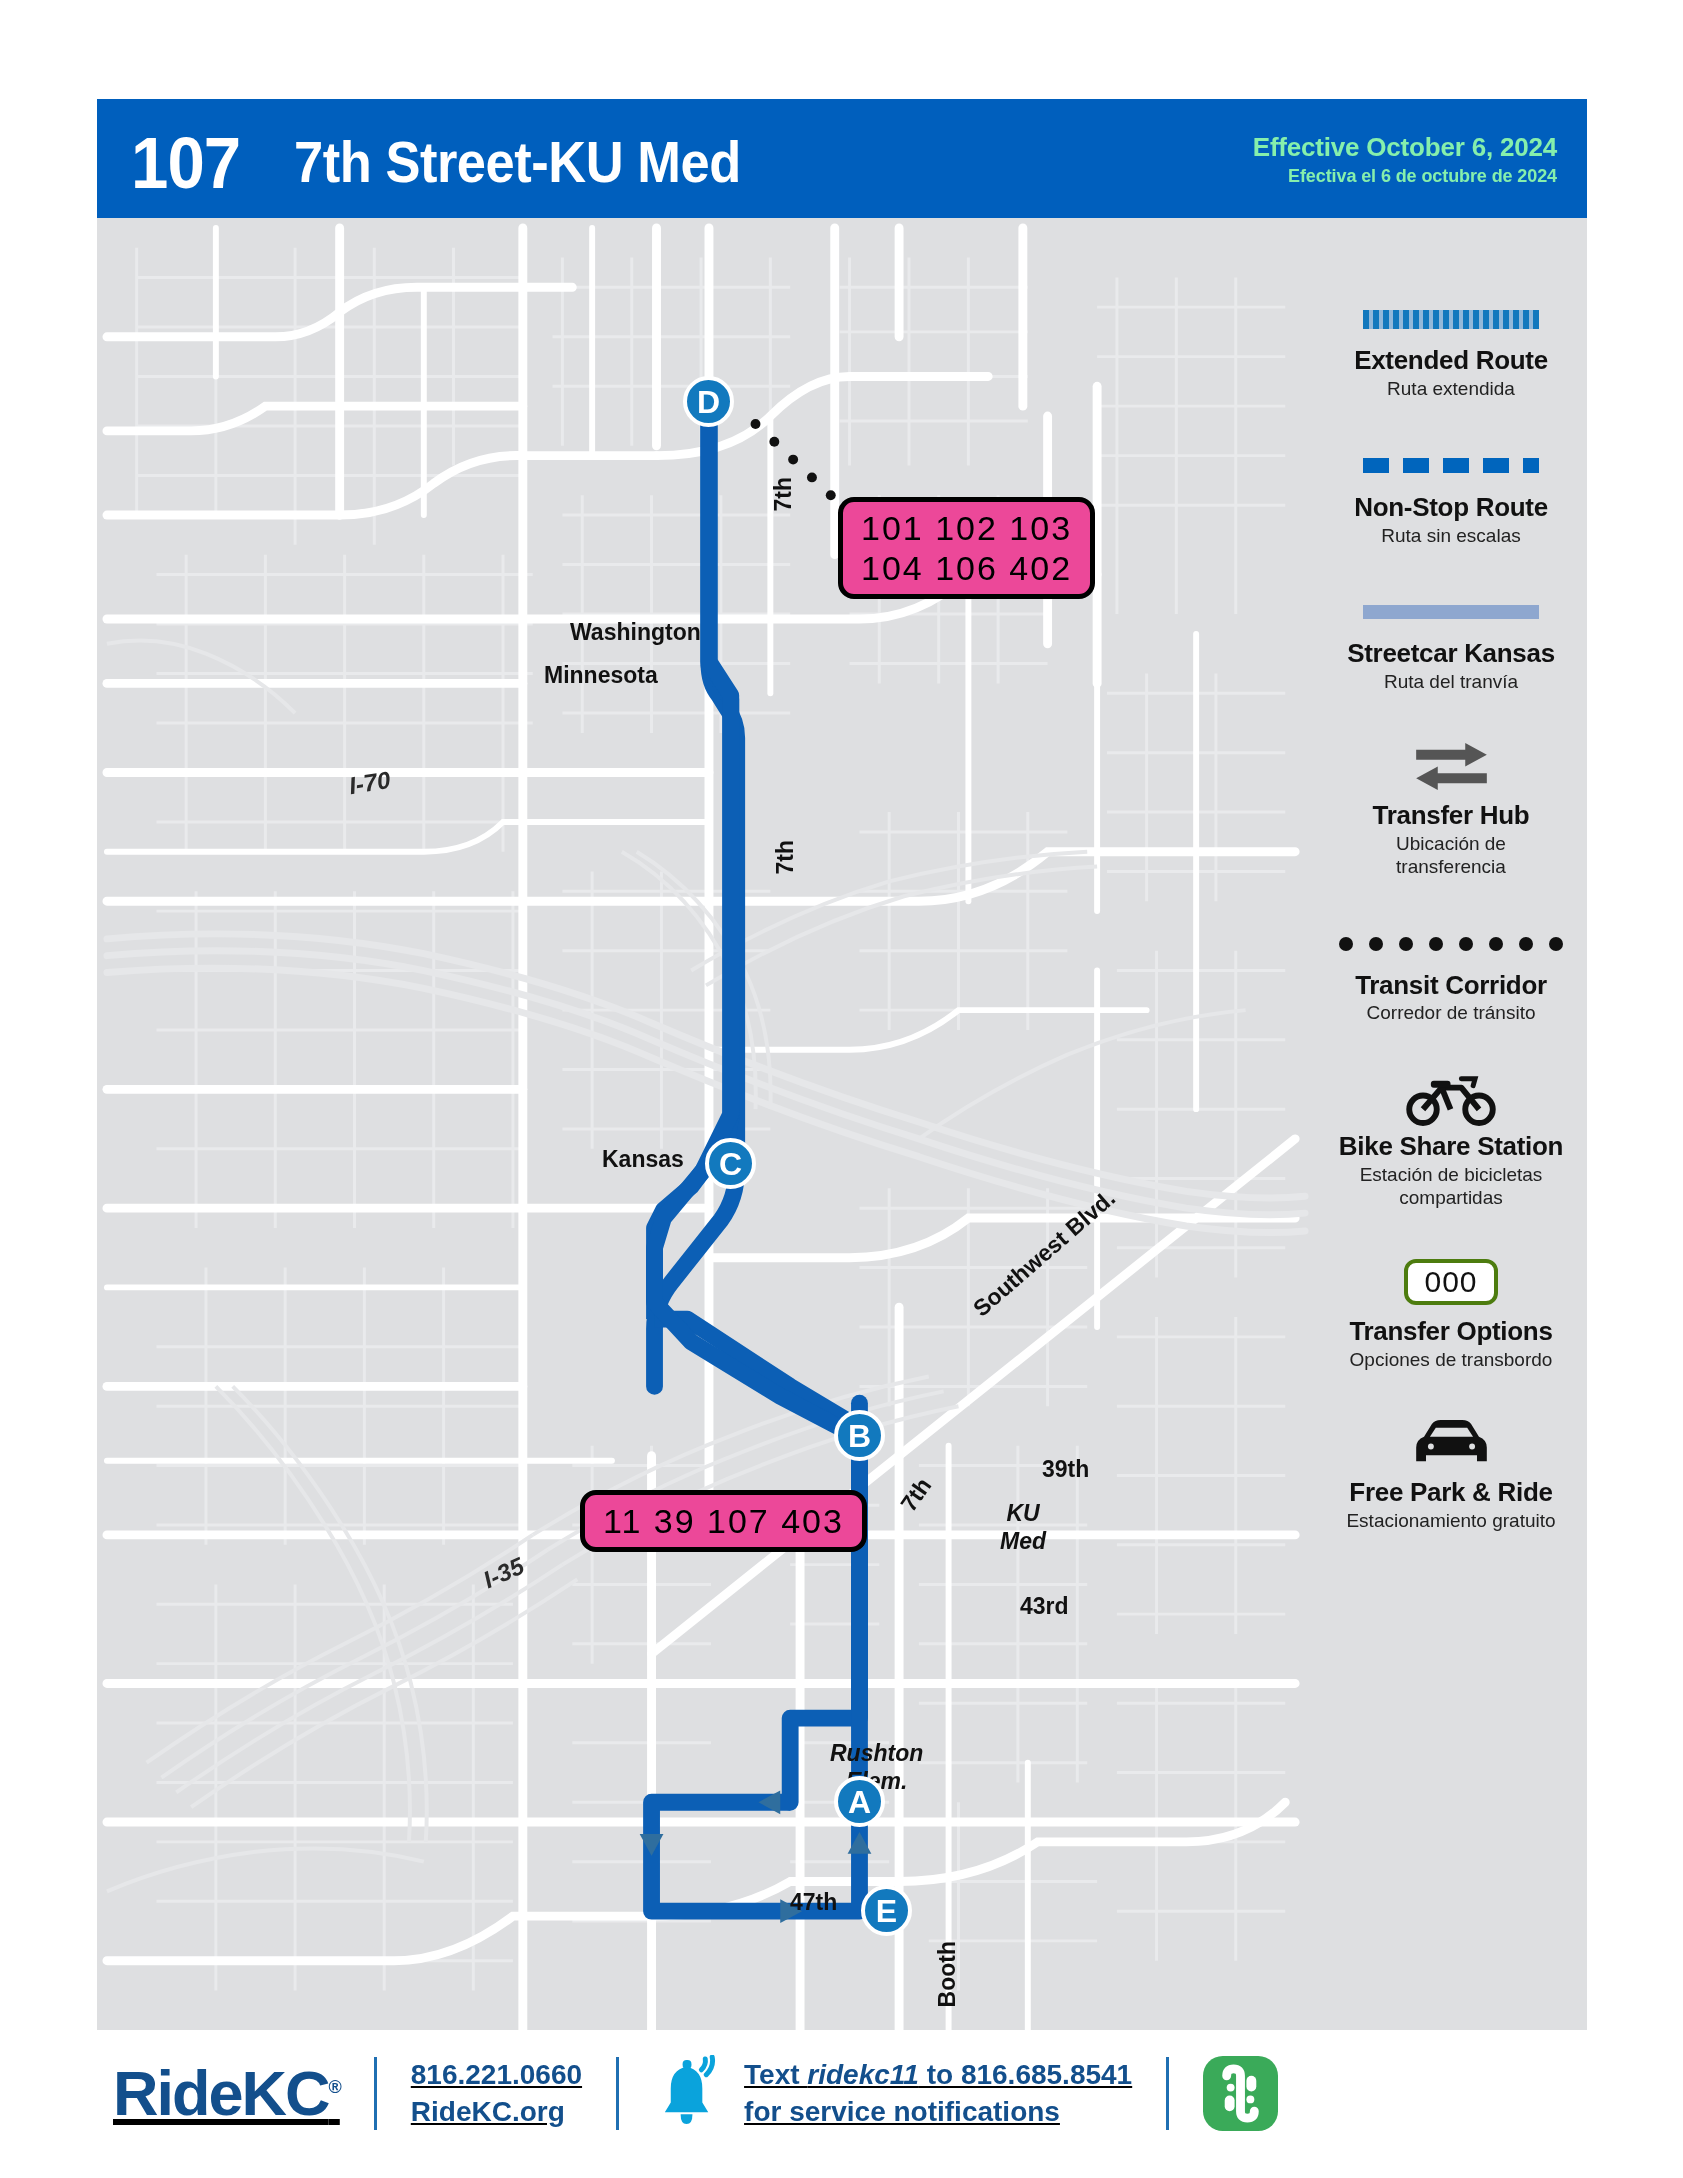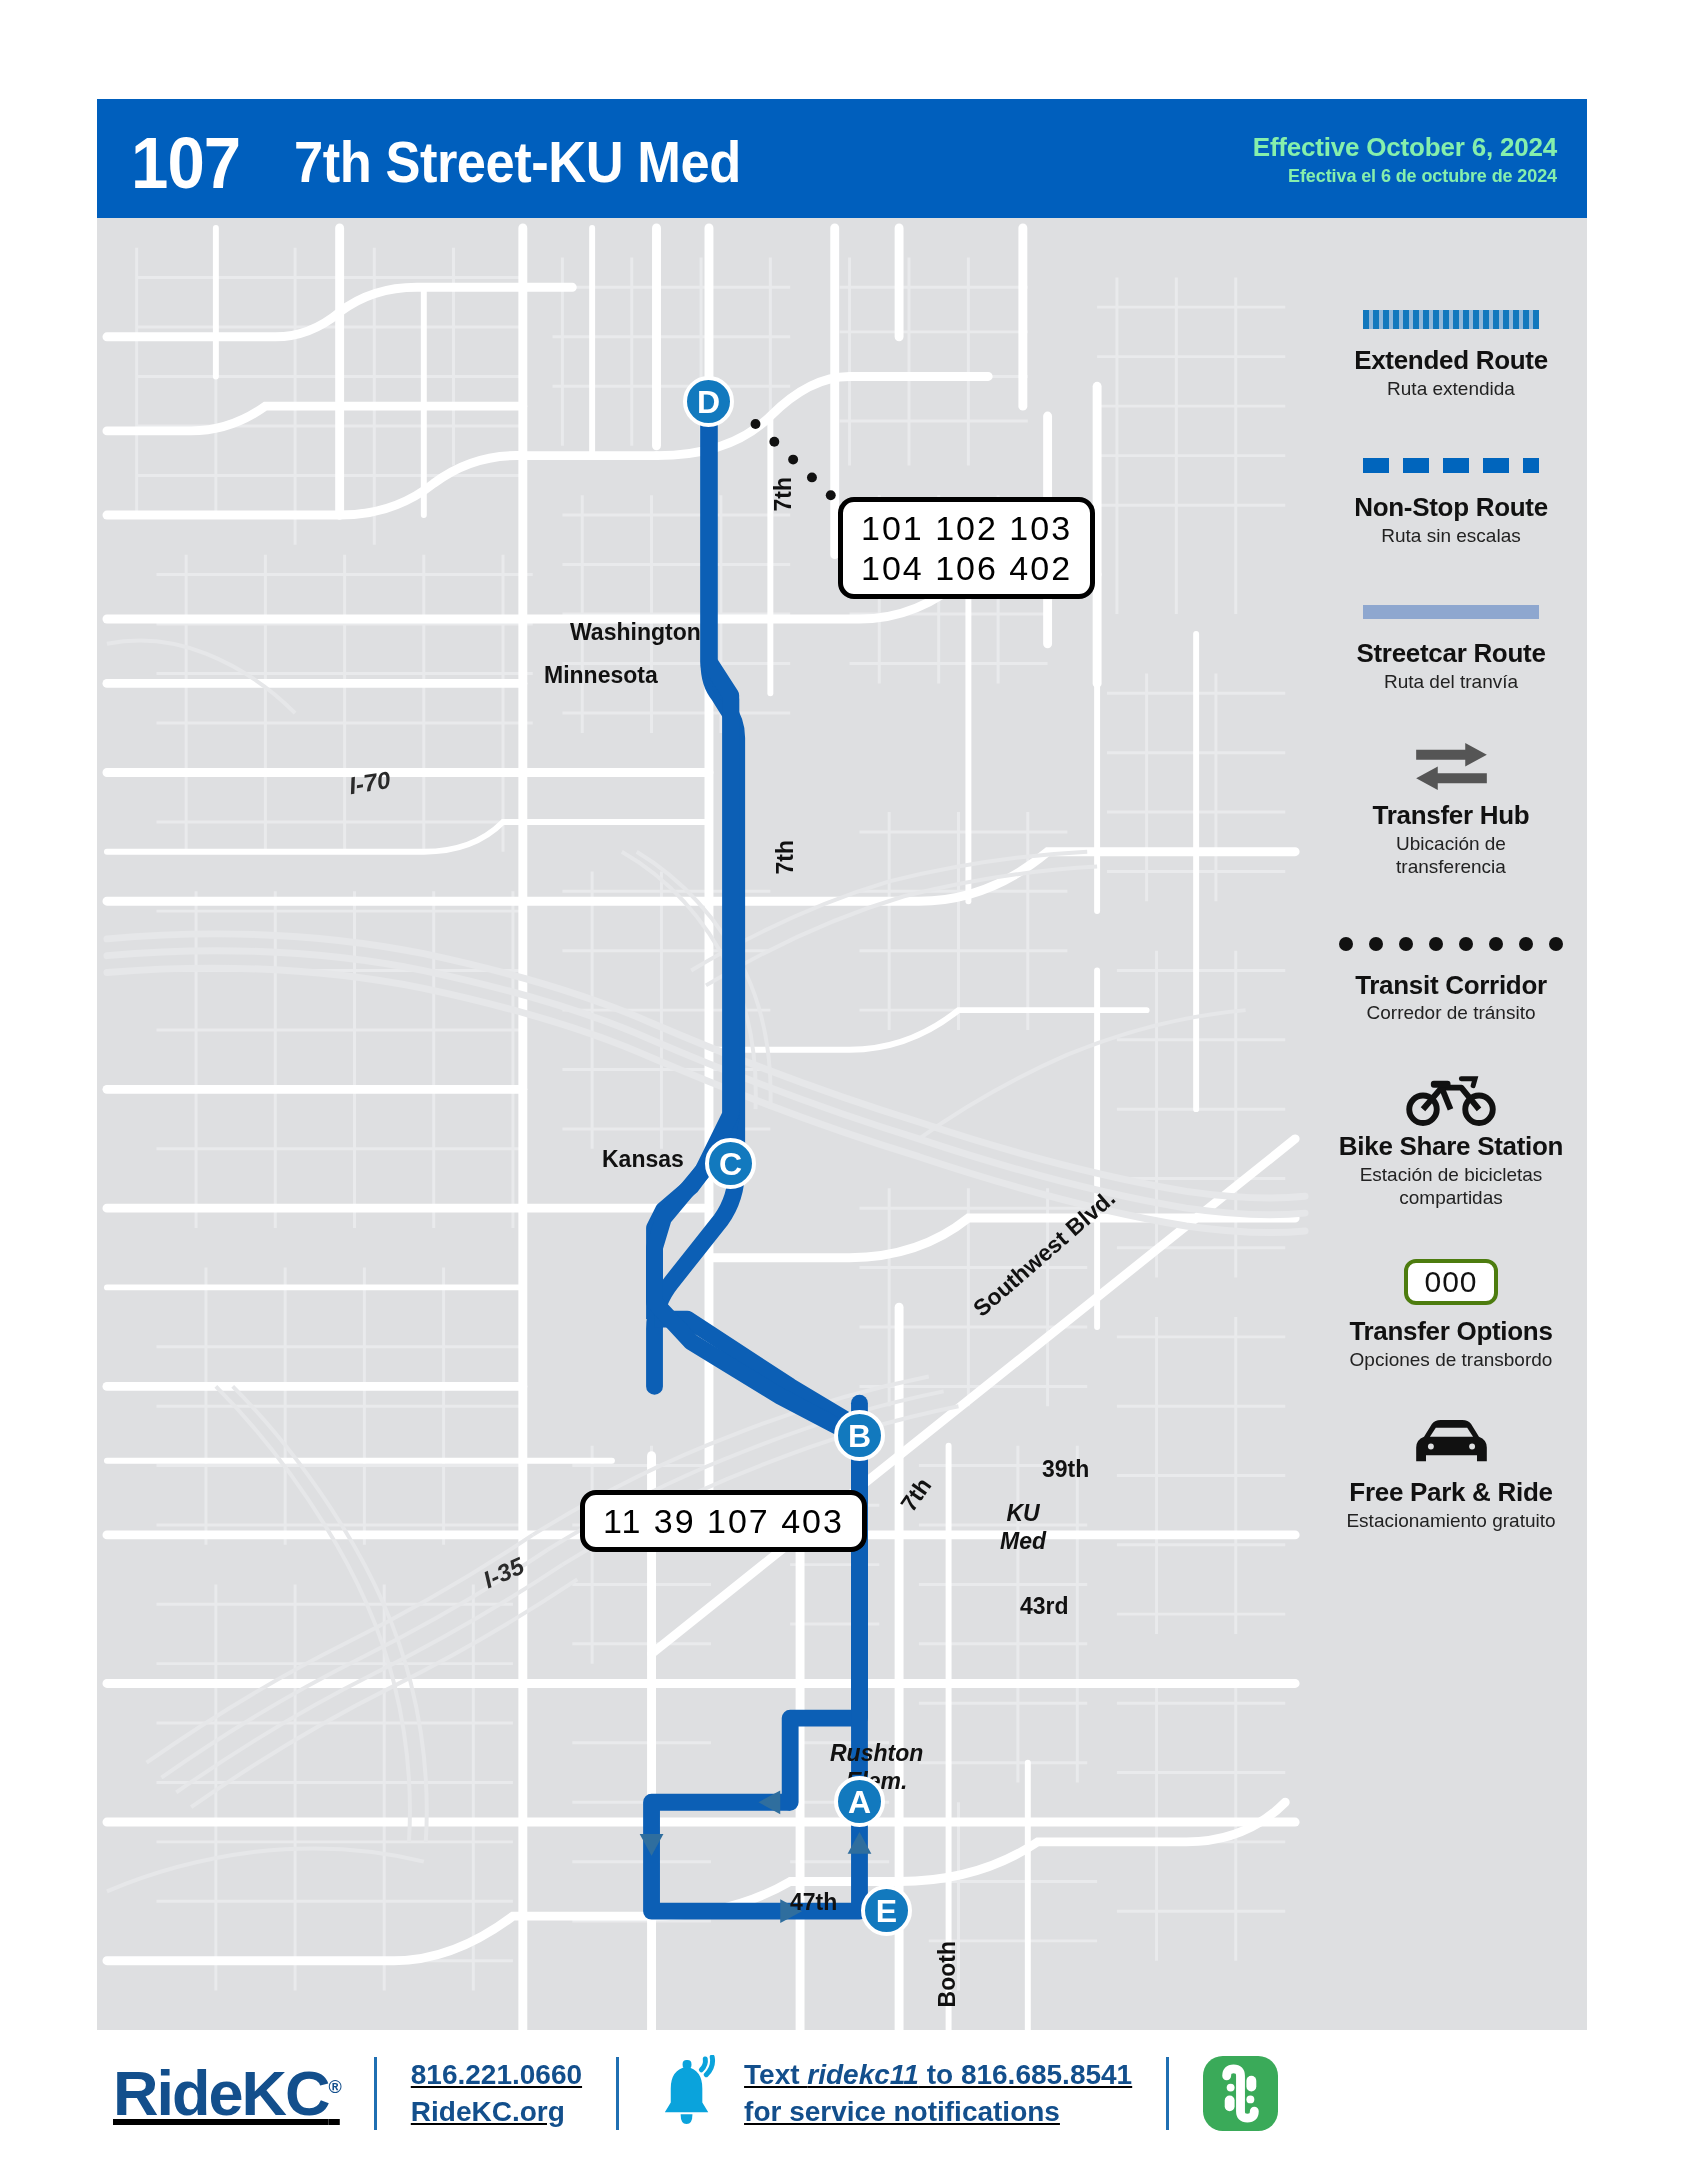--- a/index.html
+++ b/index.html
@@ -96,21 +96,21 @@
     font-weight: 700;
     display: flex;
     align-items: center;
     justify-content: center;
     line-height: 1;
   }
 
   
   .transfer-box {
     position: absolute;
-    background: #ffffff;
+    background: #ec4899;
     border: 5px solid #000000;
     border-radius: 16px;
     padding: 6px 18px;
     color: #000000;
     font-size: 34px;
     font-weight: 500;
     line-height: 1.18;
     letter-spacing: 2px;
     text-align: center;
     white-space: nowrap;
@@ -513,21 +513,21 @@
         </div>
       <div class="legend-title">Non-Stop Route</div>
       <div class="legend-sub">Ruta sin escalas</div>
     </div>
     <div class="legend-gap"></div>
 
     <div class="legend-item">
       <div class="legend-swatch">
           <div class="sw-streetcar"></div>
         </div>
-      <div class="legend-title">Streetcar Route</div>
+      <div class="legend-title">Streetcar Kansas</div>
       <div class="legend-sub">Ruta del tranvía</div>
     </div>
     <div class="legend-gap"></div>
 
     <div class="legend-item">
       <div class="legend-icon">
         <svg width="75" height="53" viewBox="0 0 76 54">
           <g fill="#555555">
             <path d="M2 10 H52 V3 L74 15 L52 27 V20 H2 Z"></path>
             <path d="M74 34 H24 V27 L2 39 L24 51 V44 H74 Z"></path>

